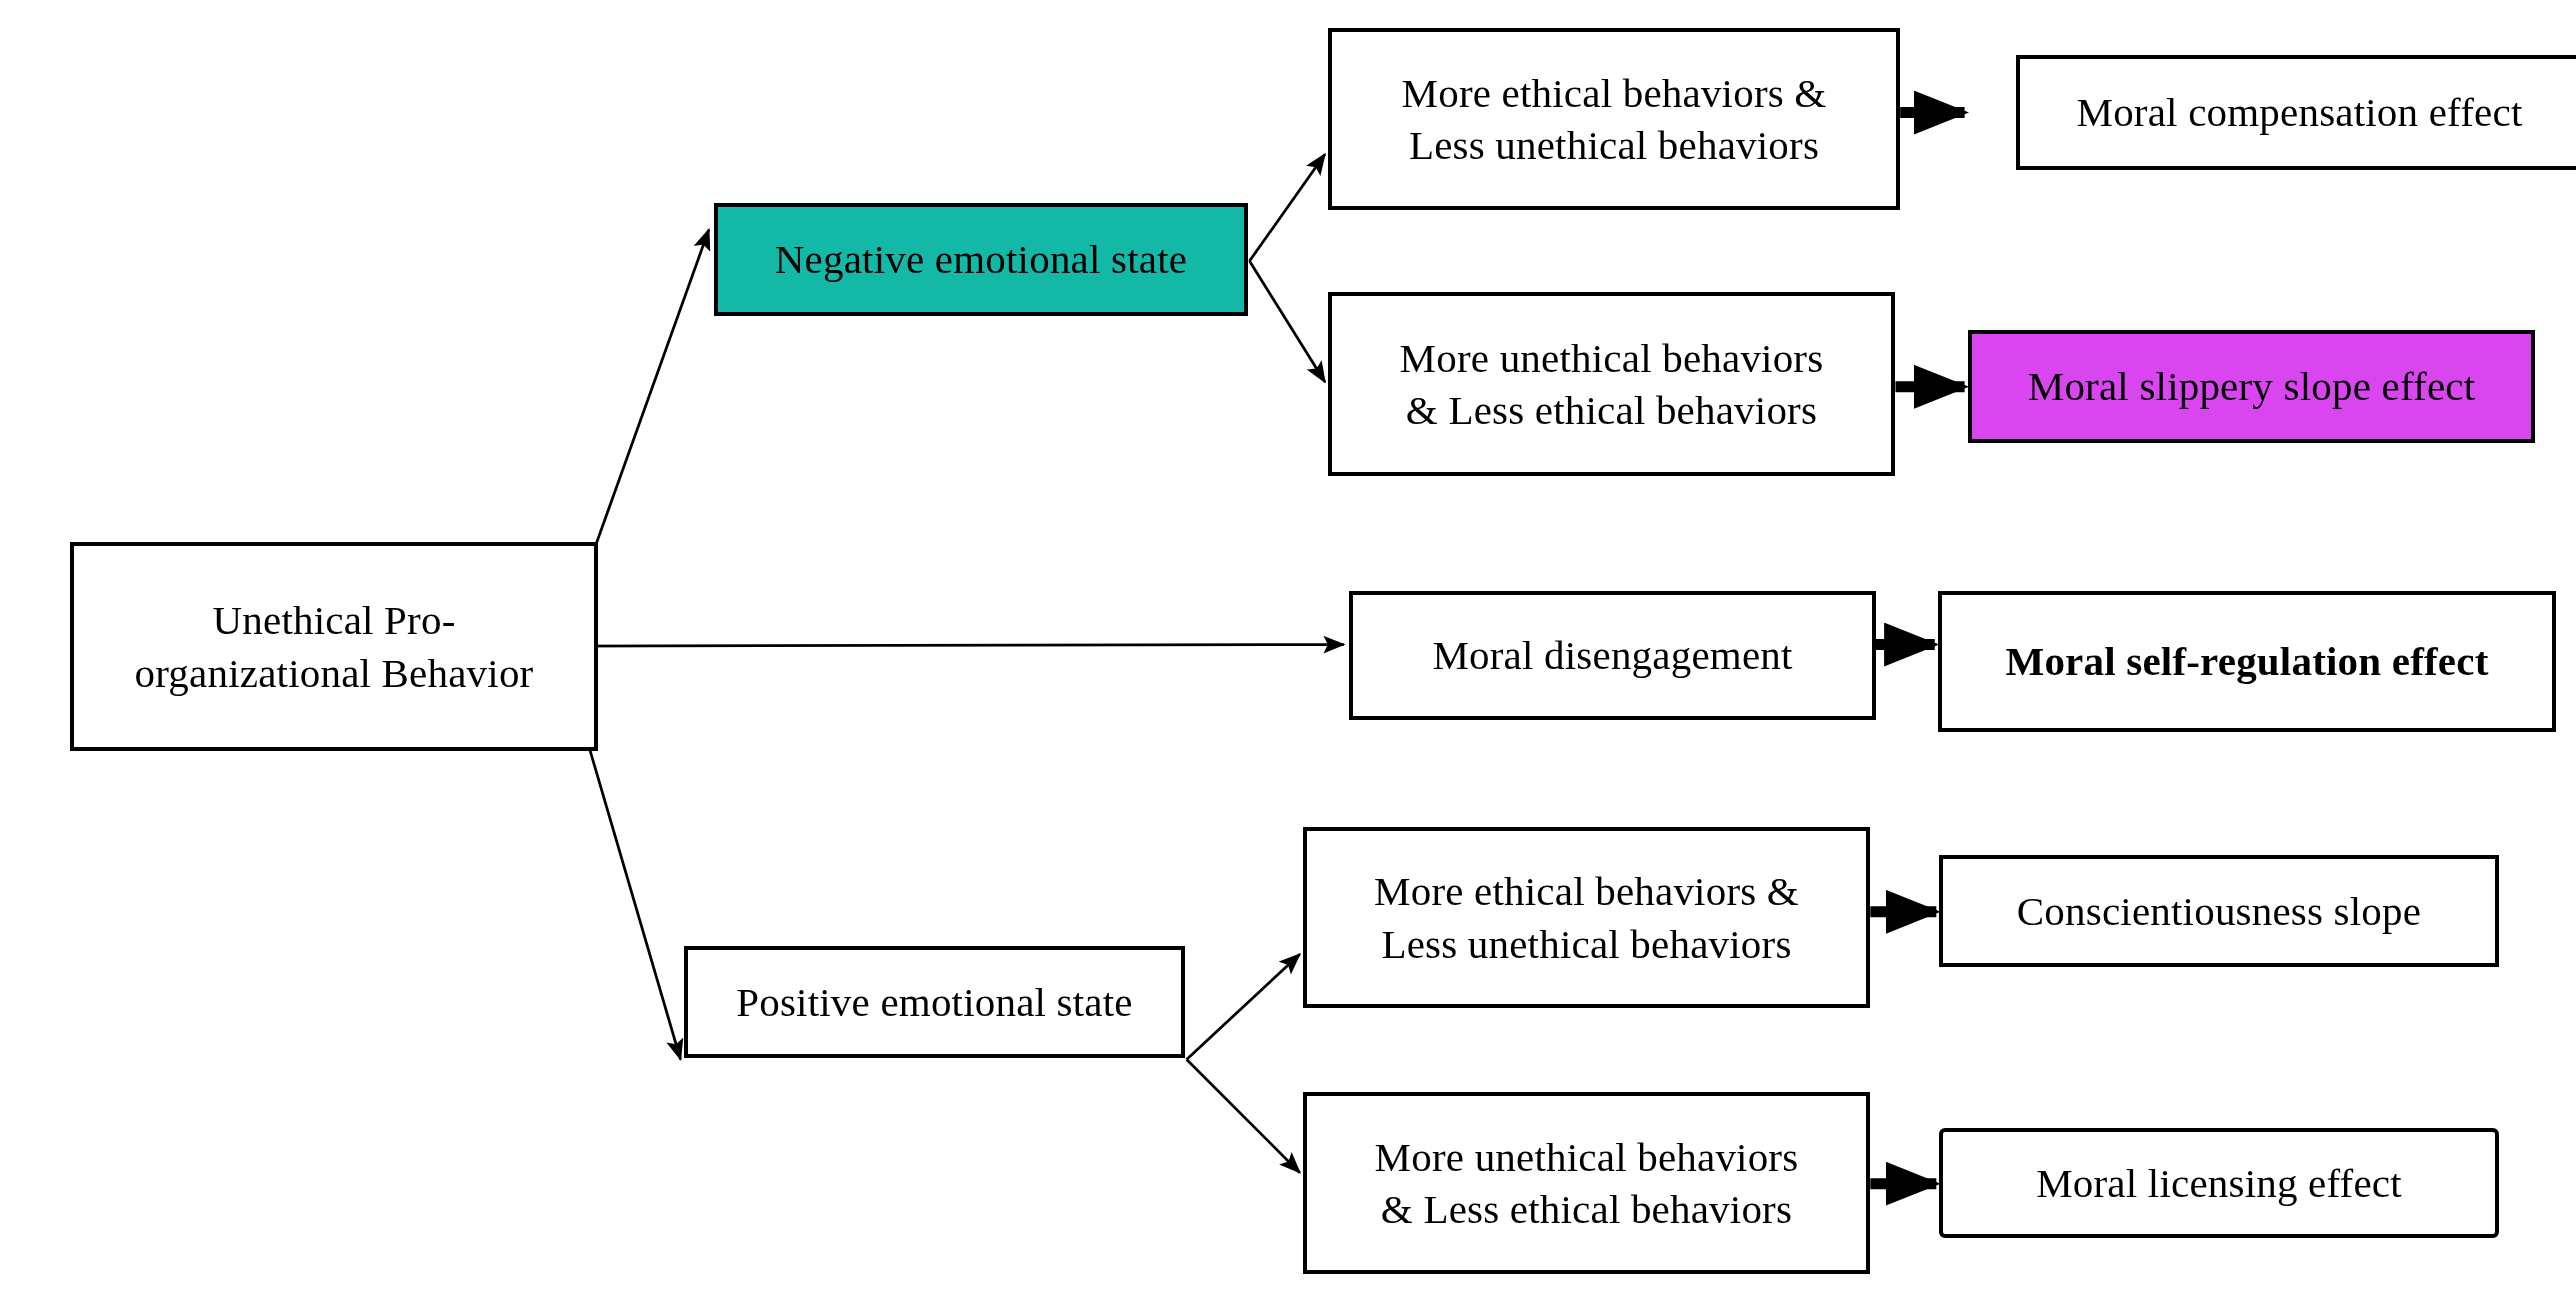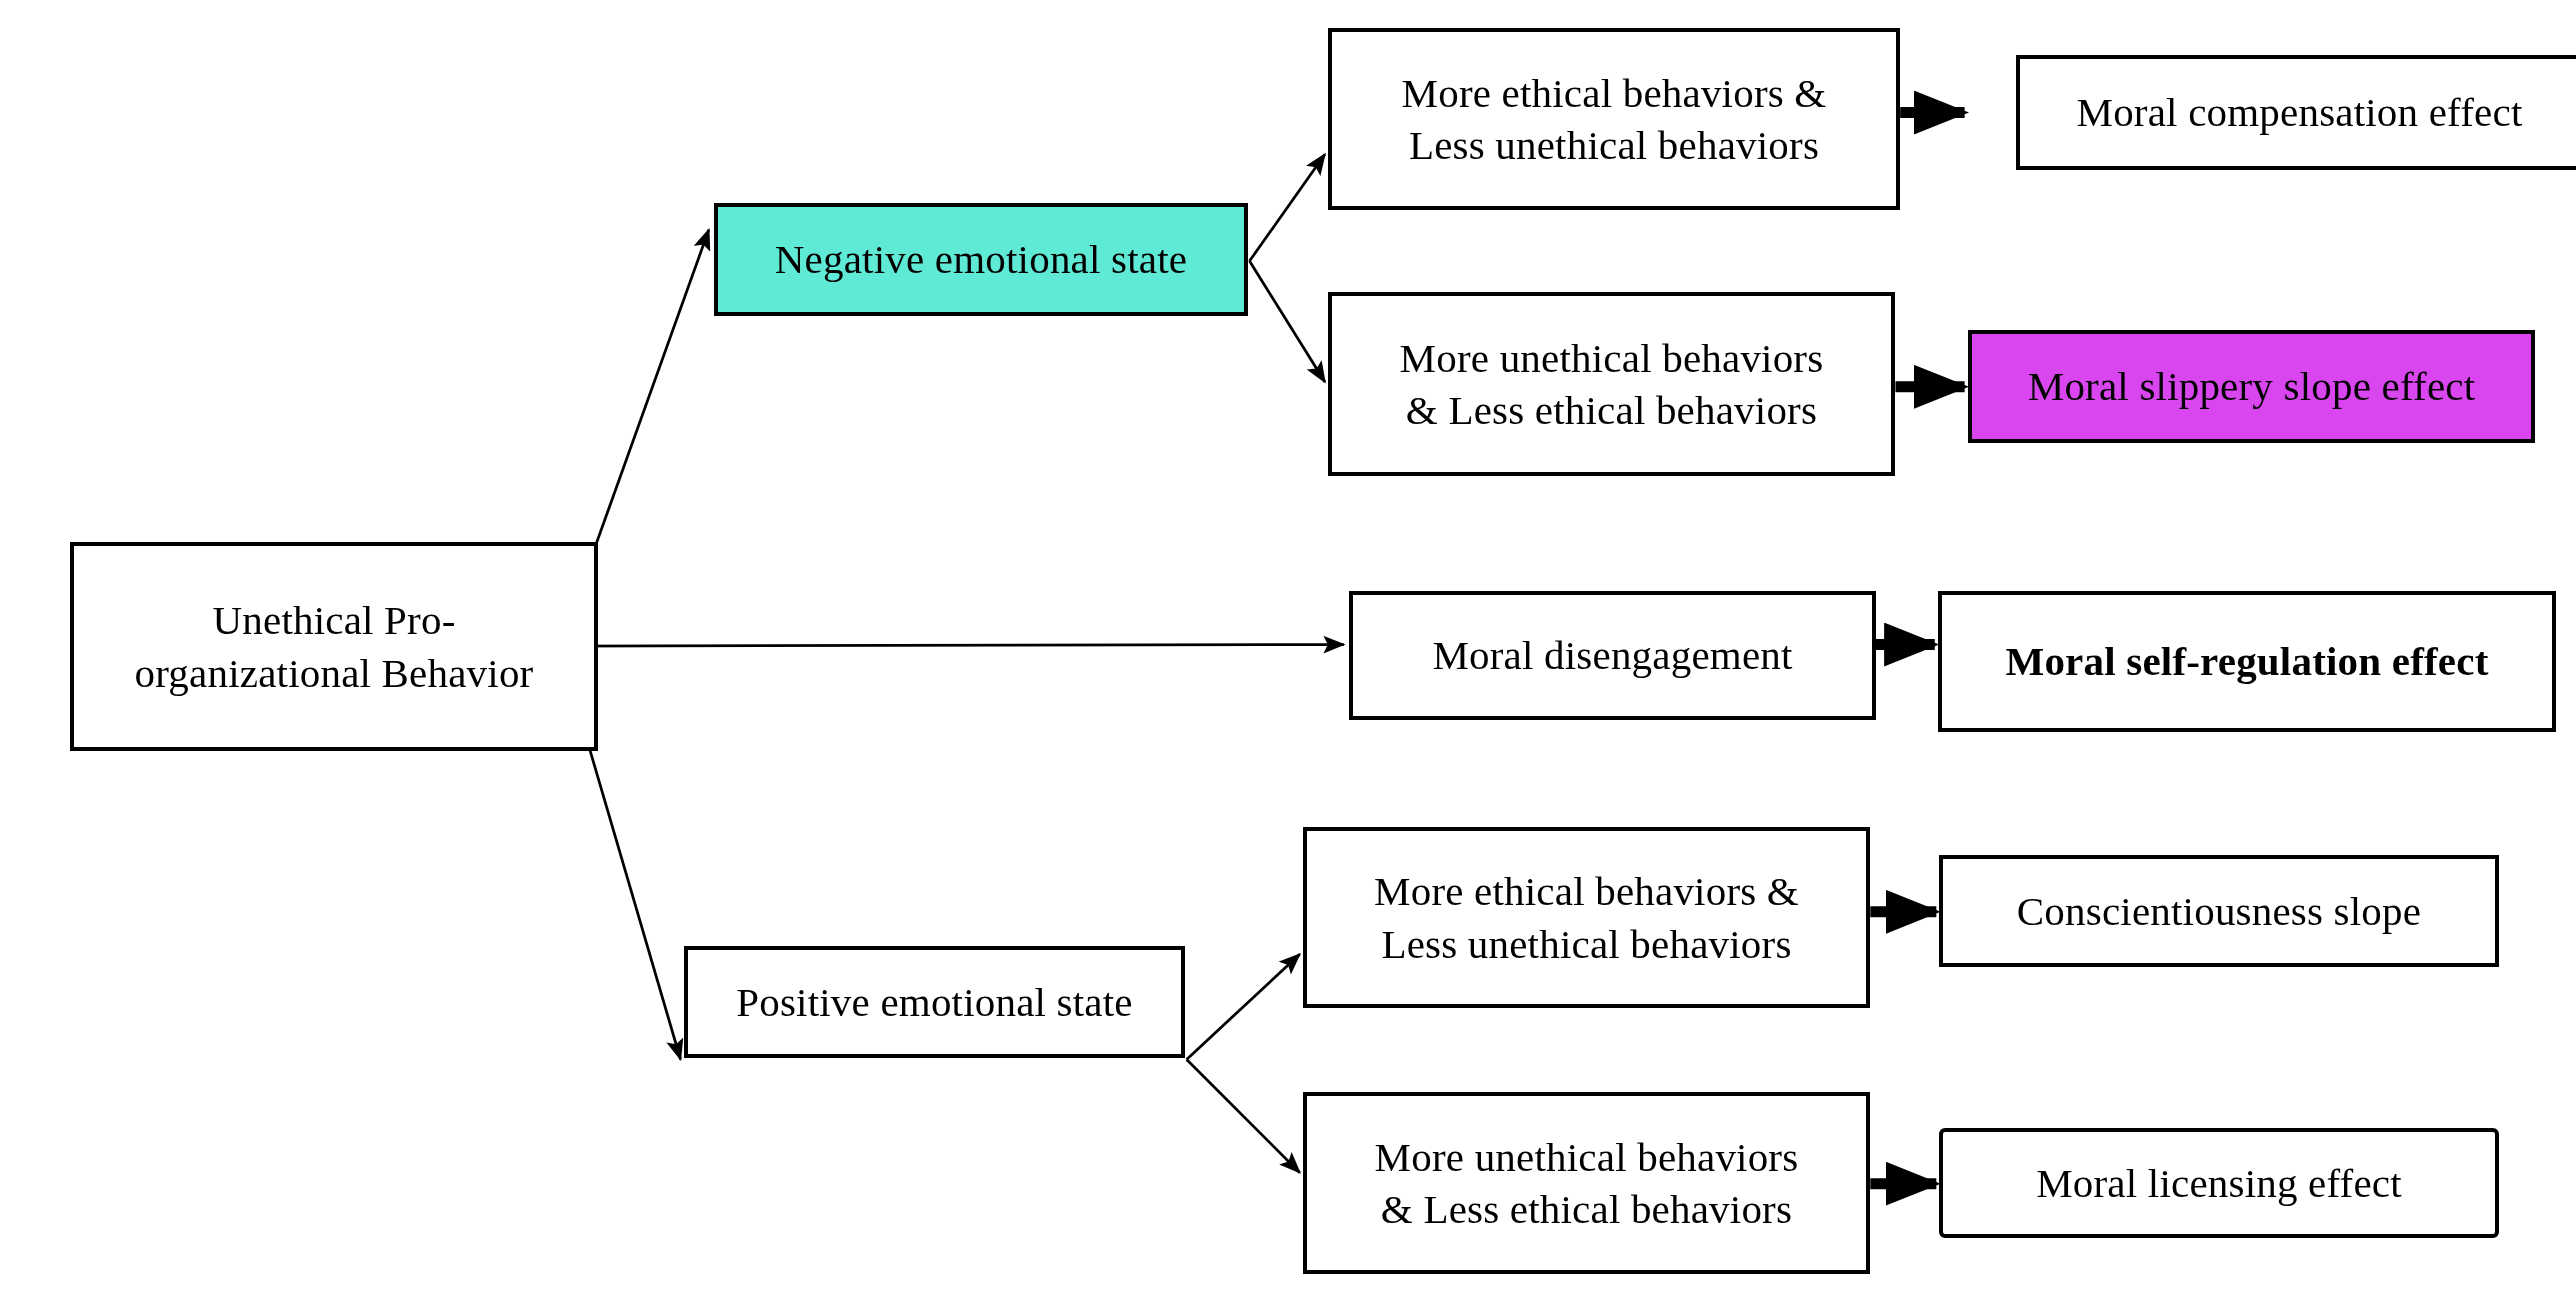--- a/index.html
+++ b/index.html
@@ -73,21 +73,21 @@
         <line x1="2380" y1="1160" x2="2464" y2="1160" stroke="#000000" stroke-width="14" marker-end="url(#arrow-thick)"></line>
         <line x1="2380" y1="1506" x2="2464" y2="1506" stroke="#000000" stroke-width="14" marker-end="url(#arrow-thick)"></line>
       </g>
   </svg>
 
   <div id="node-layer">
       <div class="node" style="left: 31px; top: 542px; width: 528px; height: 209px; border-color: rgb(0, 0, 0); background: rgb(255, 255, 255); margin-left: 39px;">
         <span class="node-label">Unethical Pro-
 organizational Behavior</span>
       </div>
-      <div class="node" style="left: 714px; top: 203px; width: 534px; height: 113px; border-color: rgb(0, 0, 0); background: #5eead4;">
+      <div class="node" style="left: 714px; top: 203px; width: 534px; height: 113px; border-color: rgb(0, 0, 0); background: #14b8a6;">
         <span class="node-label">Negative emotional state</span>
       </div>
       <div class="node" style="left: 1328px; top: 28px; width: 572px; height: 182px; border-color: rgb(0, 0, 0); background: rgb(255, 255, 255);">
         <span class="node-label">More ethical behaviors &amp;
 Less unethical behaviors</span>
       </div>
       <div class="node" style="left: 1968px; top: 55px; width: 567px; height: 115px; border-color: rgb(0, 0, 0); background: rgb(255, 255, 255); margin-left: 48px;">
         <span class="node-label">Moral compensation effect</span>
       </div>
       <div class="node" style="left: 1328px; top: 292px; width: 567px; height: 184px; border-color: rgb(0, 0, 0); background: rgb(255, 255, 255);">

